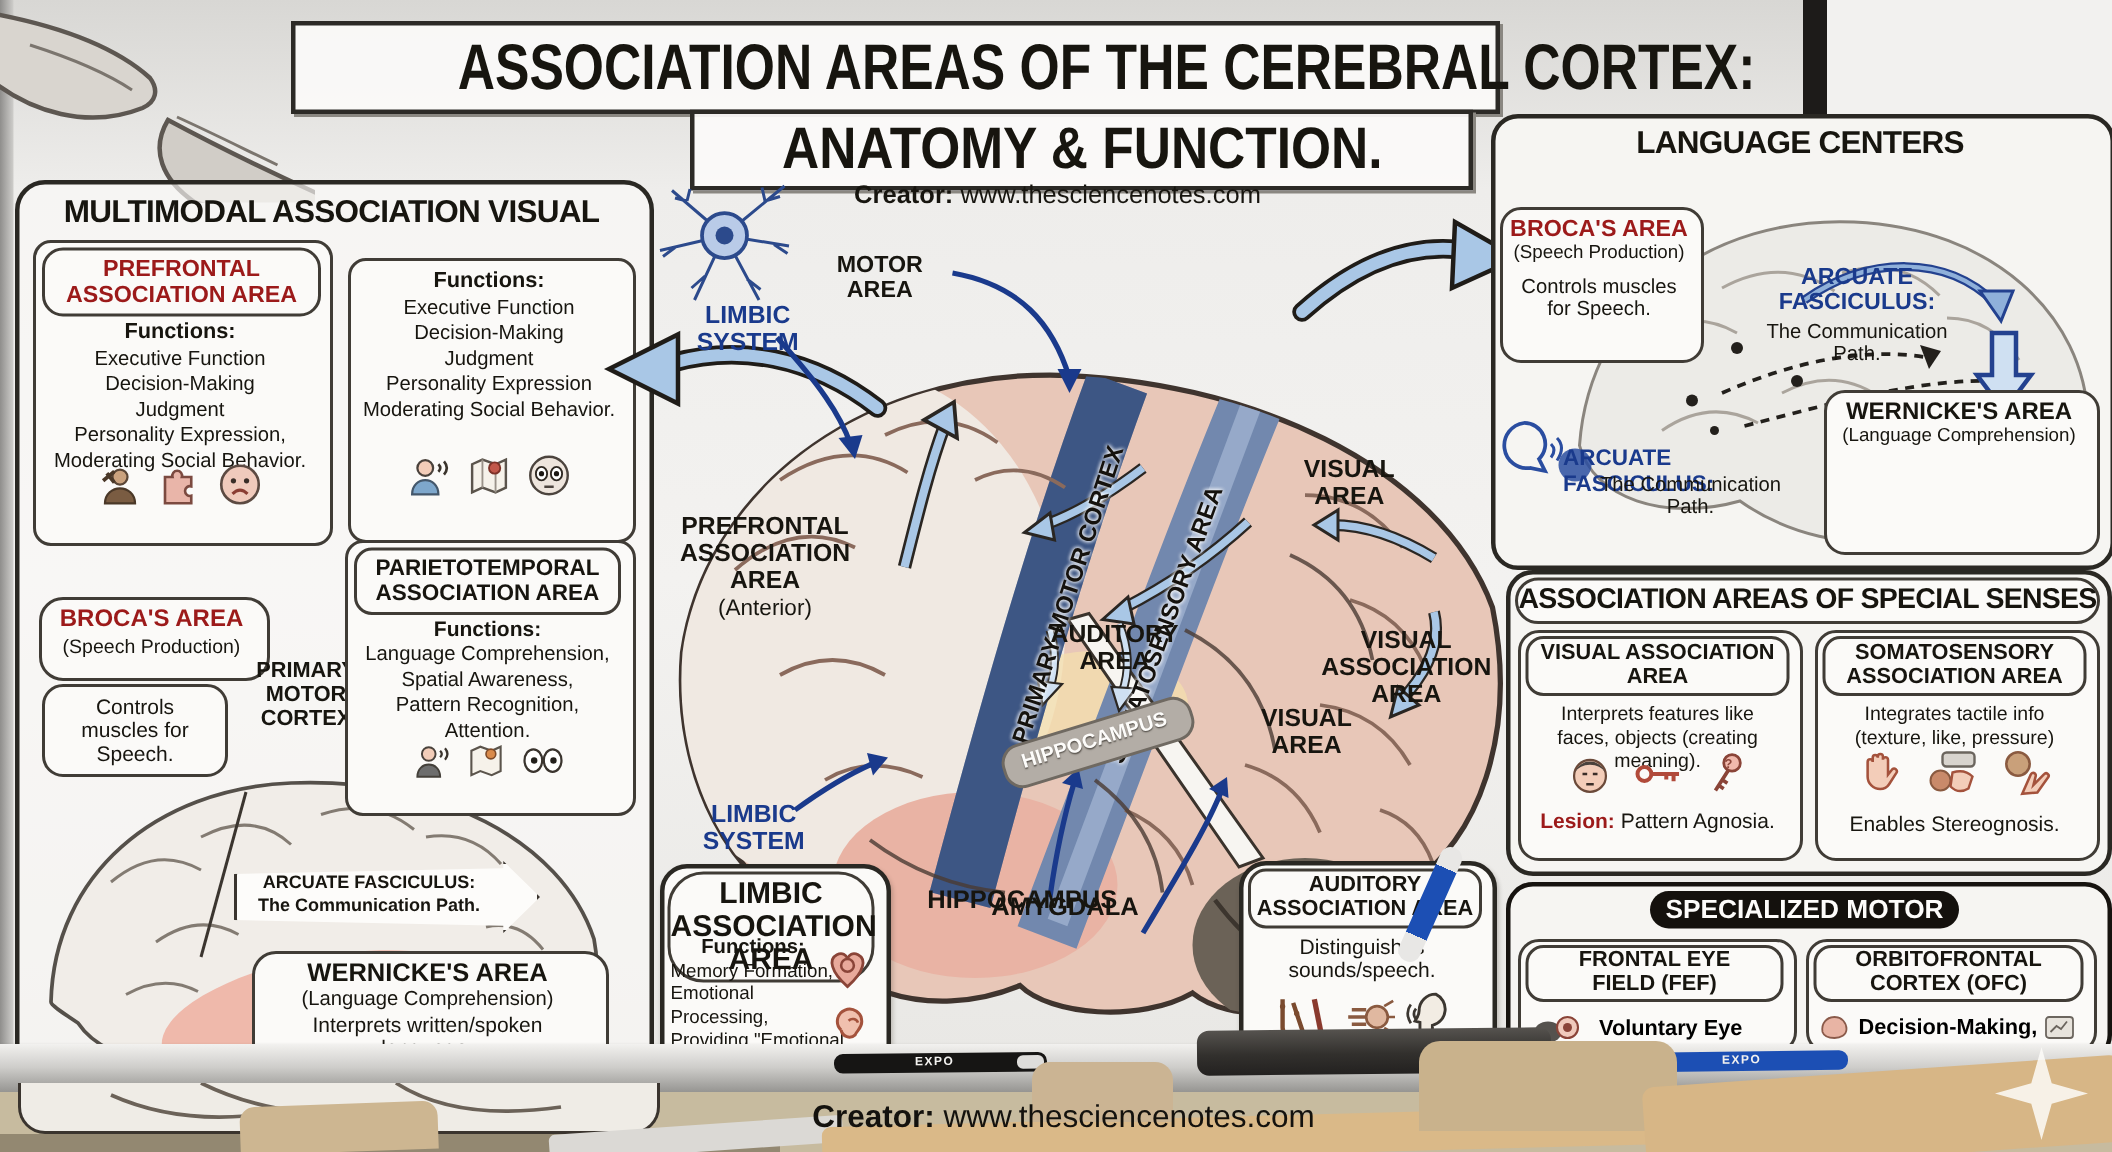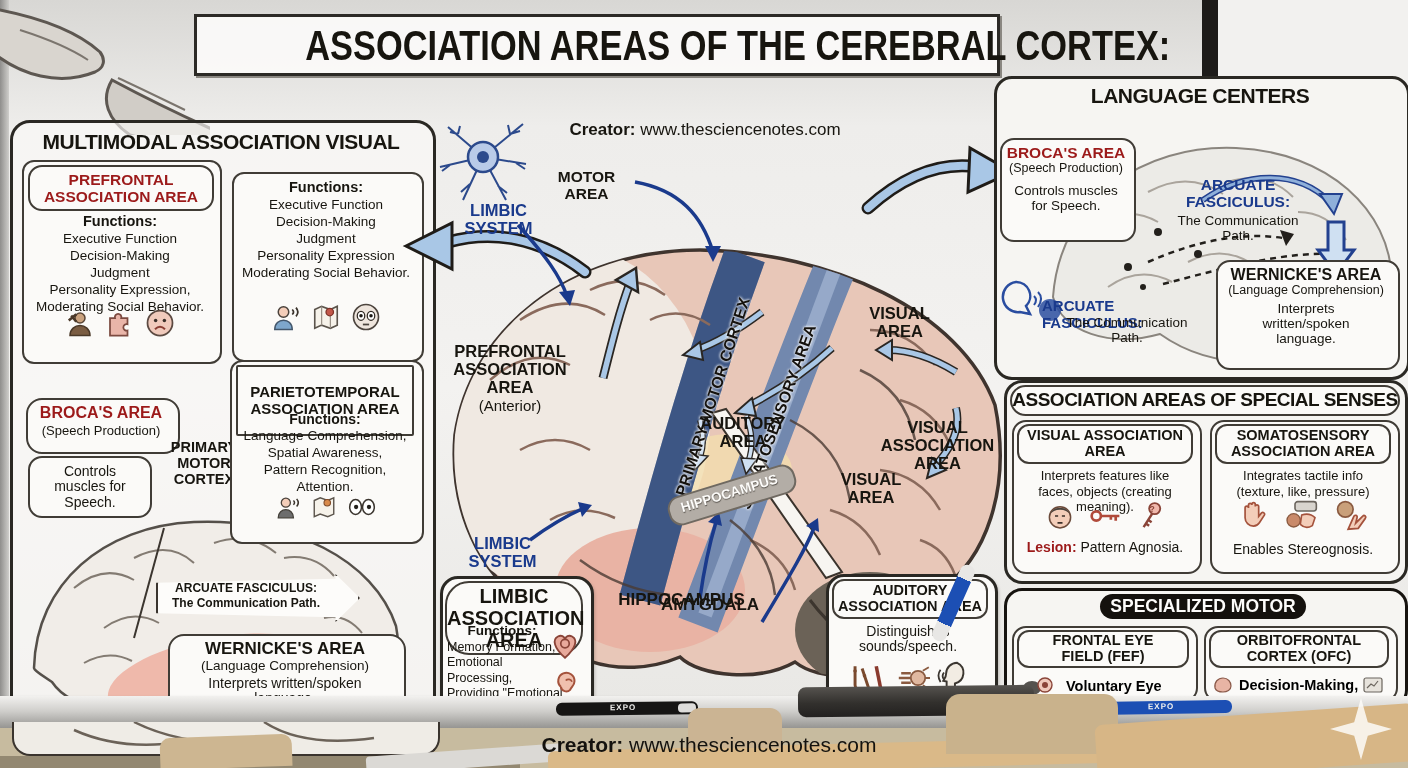--- a/index.html
+++ b/index.html
@@ -45,20 +45,23 @@
     <circle cx="65" cy="28" r="9" fill="#d4d1cb" stroke="#7b766f" stroke-width="2"></circle>
     <circle cx="102" cy="70" r="7" fill="#d4d1cb" stroke="#7b766f" stroke-width="2"></circle>
   </svg>
   <div style="position:absolute;left:1202px;top:0;width:206px;height:118px;background:#1d1b19"></div>
   <div style="position:absolute;left:1218px;top:0;width:190px;height:100px;background:#f2f1ef"></div>
   <div style="position:absolute;left:1184px;top:114px;width:224px;height:14px;border-radius:7px;background:linear-gradient(180deg,#f4f1e8,#cfc9b8)"></div>
 
   <div class="t b" style="left:194px;top:14px;width:800px;height:56px;border:3px solid #2c2a26;background:rgba(252,251,249,.9);font-size:43px;line-height:56px;box-shadow:2px 2px 0 #8a8781">
     <span class="condense" style="transform:scaleX(.8);white-space:nowrap">ASSOCIATION AREAS OF THE CEREBRAL CORTEX:</span>
   </div>
+  <div class="t b" style="left:460px;top:73px;width:516px;height:48px;border:3px solid #2c2a26;background:rgba(252,251,249,.9);font-size:39px;line-height:47px;box-shadow:2px 2px 0 #8a8781">
+    <span class="condense" style="transform:scaleX(.88);white-space:nowrap">ANATOMY &amp; FUNCTION.</span>
+  </div>
   <div class="t" style="left:500px;top:121px;width:410px;font-size:17px">
     <span class="b">Creator:</span> <span>www.thesciencenotes.com</span>
   </div>
 
   <div style="position:absolute;left:10px;top:120px;width:420px;height:632px;border:3.5px solid #2a2823;border-radius:20px;background:rgba(250,249,247,.65)"></div>
   <div class="t b" style="left:28px;top:130px;width:386px;font-size:21px;letter-spacing:-0.5px">MULTIMODAL ASSOCIATION VISUAL</div>
 
   <svg style="position:absolute;left:14px;top:468px" width="414" height="262" viewBox="0 0 414 262">
     <path d="M20 200 C 22 115, 90 58, 180 54 C 278 50, 360 92, 382 158 C 392 208, 358 248, 298 253 C 238 261, 198 250, 168 234 C 118 250, 58 244, 38 214 C 26 206, 20 202, 20 200 Z" fill="#f1ede8" stroke="#55504a" stroke-width="2.5"></path>
     <g transform="rotate(-10 200 215)">
@@ -126,21 +129,21 @@
   <div class="t b red" style="left:30px;top:404px;width:142px;font-size:16px">BROCA'S AREA</div>
   <div class="t" style="left:30px;top:424px;width:142px;font-size:13px">(Speech Production)</div>
   <div class="subbox t pre" style="left:28px;top:456px;width:116px;padding:6px 2px;font-size:14px;border-radius:14px">Controls
 muscles for
 Speech.</div>
   <div class="t b pre" style="left:152px;top:440px;width:104px;font-size:14.5px">PRIMARY
 MOTOR
 CORTEX</div>
 
   <div class="subbox" style="position:absolute;left:230px;top:360px;width:190px;height:180px"></div>
-  <div class="subbox t b pre" style="left:236px;top:365px;width:174px;padding:17px 0;font-size:15px;border-radius:2px">PARIETOTEMPORAL
+  <div class="subbox t b pre" style="left:236px;top:365px;width:174px;padding:4px 0;font-size:15px;border-radius:12px">PARIETOTEMPORAL
 ASSOCIATION AREA</div>
   <div class="t b" style="left:238px;top:412px;width:174px;font-size:14px">Functions:</div>
   <div class="t pre" style="left:234px;top:428px;width:182px;font-size:13.5px;line-height:1.25">Language Comprehension,
 Spatial Awareness,
 Pattern Recognition,
 Attention.</div>
   <div class="icons" style="position:absolute;left:252px;top:494px;width:148px">
     <svg class="ic" width="26" height="26" viewBox="0 0 24 24">
         <circle cx="10" cy="8" r="4.2" fill="#f3cdb9" stroke="#4a423c" stroke-width="1.2"></circle>
         <path d="M3 22 c0-5 3.5-7.5 7-7.5 s7 2.5 7 7.5z" fill="#6d6d6d" stroke="#44403a" stroke-width="1.2"></path>
@@ -363,23 +366,20 @@
   <div class="t" style="left:1004px;top:162px;width:124px;font-size:12.5px">(Speech Production)</div>
   <div class="t pre" style="left:1004px;top:184px;width:124px;font-size:13.5px">Controls muscles
 for Speech.</div>
   <div class="t b navy pre" style="left:1158px;top:176px;width:160px;font-size:15.5px">ARCUATE
 FASCICULUS:</div>
   <div class="t pre" style="left:1158px;top:214px;width:160px;font-size:13.5px">The Communication
 Path.</div>
   <div class="subbox" style="position:absolute;left:1216px;top:260px;width:180px;height:106px;border-radius:14px"></div>
   <div class="t b" style="left:1220px;top:266px;width:172px;font-size:16px">WERNICKE'S AREA</div>
   <div class="t" style="left:1220px;top:284px;width:172px;font-size:12.5px">(Language Comprehension)</div>
-  <div class="t pre" style="left:1220px;top:302px;width:172px;font-size:13.5px">Interprets
-written/spoken
-language.</div>
   <div class="t b navy" style="left:1042px;top:298px;width:170px;font-size:15px;text-align:left">ARCUATE FASCICULUS:</div>
   <div class="t pre" style="left:1042px;top:316px;width:170px;font-size:13.5px">The Communication
 Path.</div>
 
   <div style="position:absolute;left:1004px;top:380px;width:398px;height:198px;border:3.5px solid #2a2823;border-radius:18px;background:#f6f5f2"></div>
   <div class="subbox t b" style="left:1010px;top:385px;width:386px;padding:3px 0;font-size:19px;border-radius:16px;letter-spacing:-0.5px">ASSOCIATION AREAS OF SPECIAL SENSES</div>
   <div class="subbox" style="position:absolute;left:1012px;top:420px;width:186px;height:150px;border-radius:14px"></div>
   <div class="subbox t b pre" style="left:1017px;top:424px;width:172px;padding:2px 0;font-size:14.5px;border-radius:12px">VISUAL ASSOCIATION
 AREA</div>
   <div class="t pre" style="left:1015px;top:468px;width:180px;font-size:13px;line-height:1.2">Interprets features like

